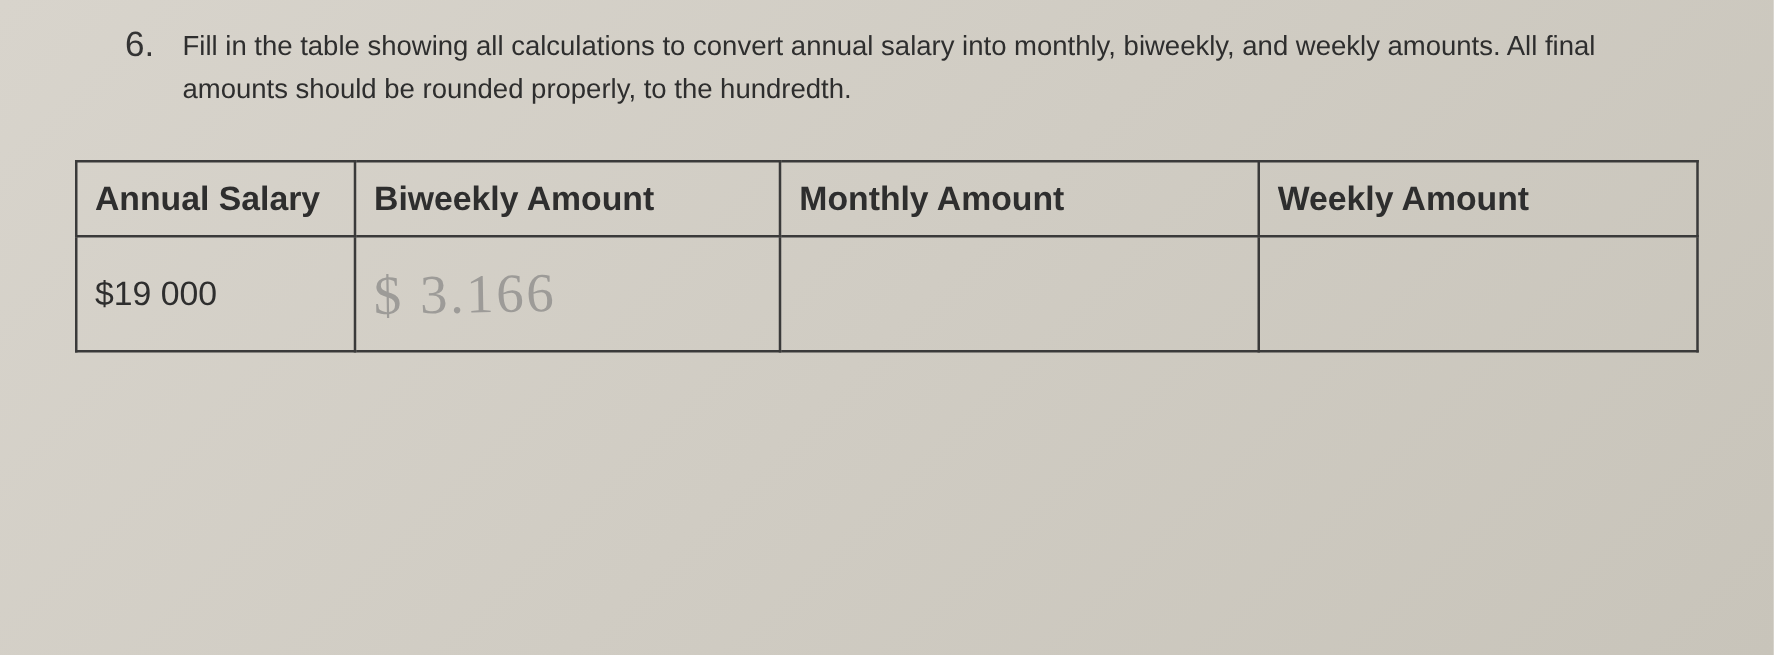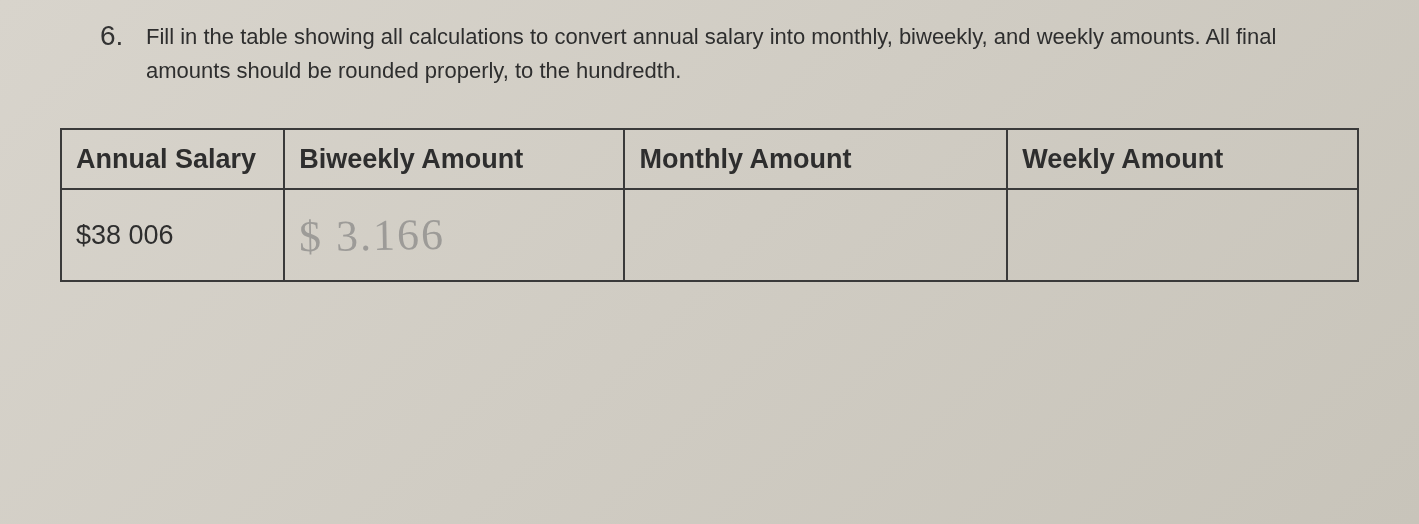--- a/index.html
+++ b/index.html
@@ -88,21 +88,21 @@
   <thead>
     <tr>
       <th class="col-annual">Annual Salary</th>
       <th class="col-monthly">Biweekly Amount</th>
       <th class="col-biweekly">Monthly Amount</th>
       <th class="col-weekly">Weekly Amount</th>
     </tr>
   </thead>
   <tbody>
     <tr class="data-row">
-      <td>$38 006</td>
+      <td>$19 000</td>
       <td>
         <span class="handwritten faint">$ 3.166</span>
       </td>
       <td></td>
       <td></td>
     </tr>
   </tbody>
 </table>
 
 </body></html>

